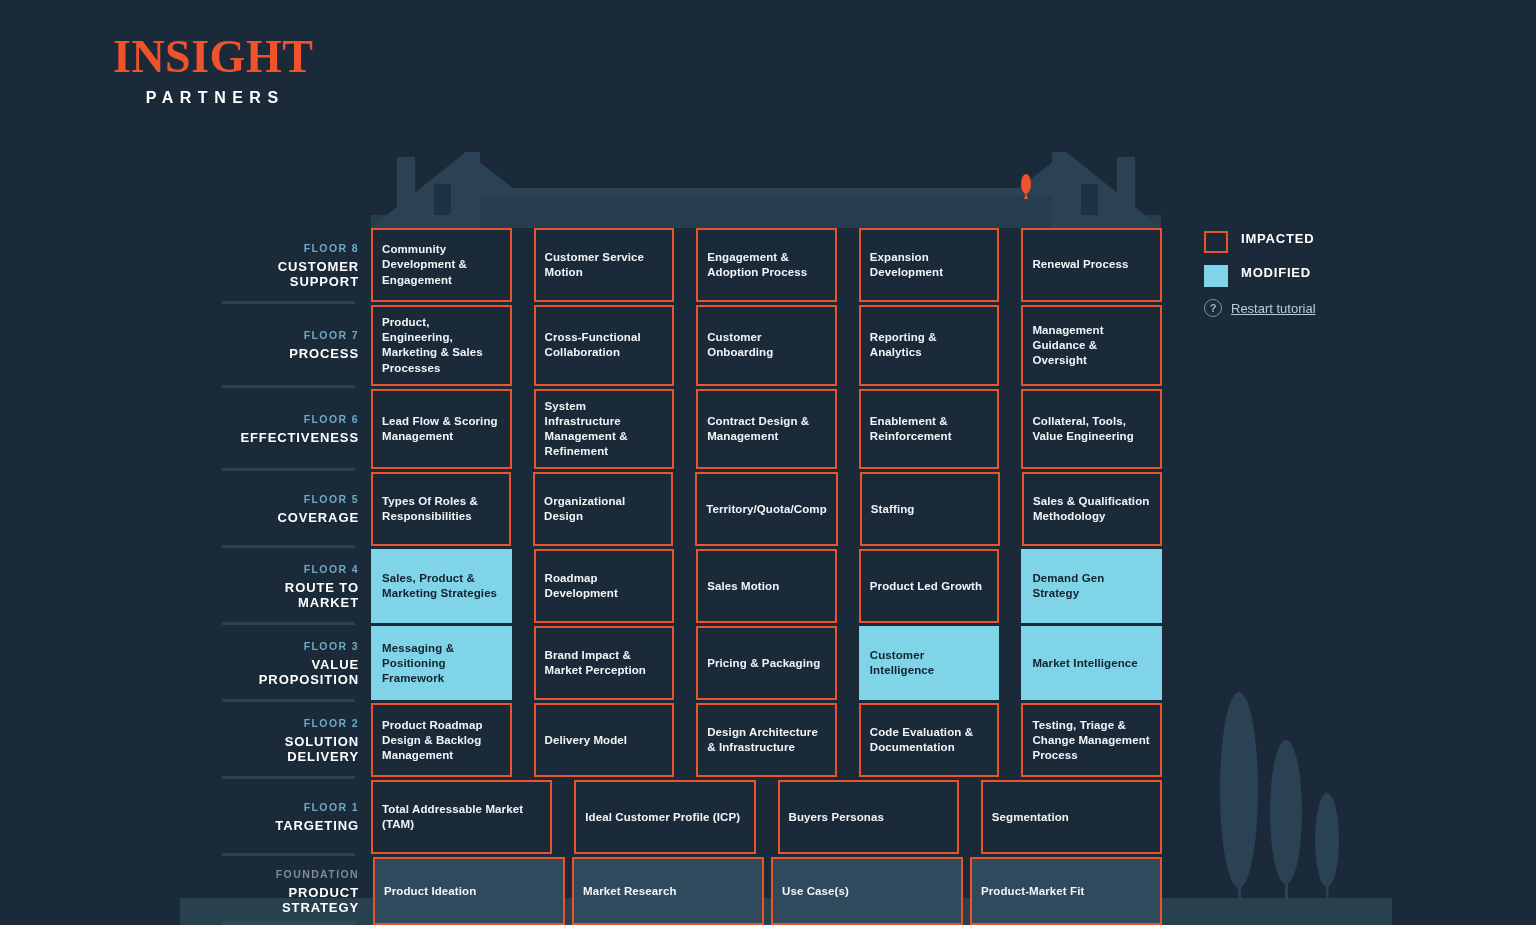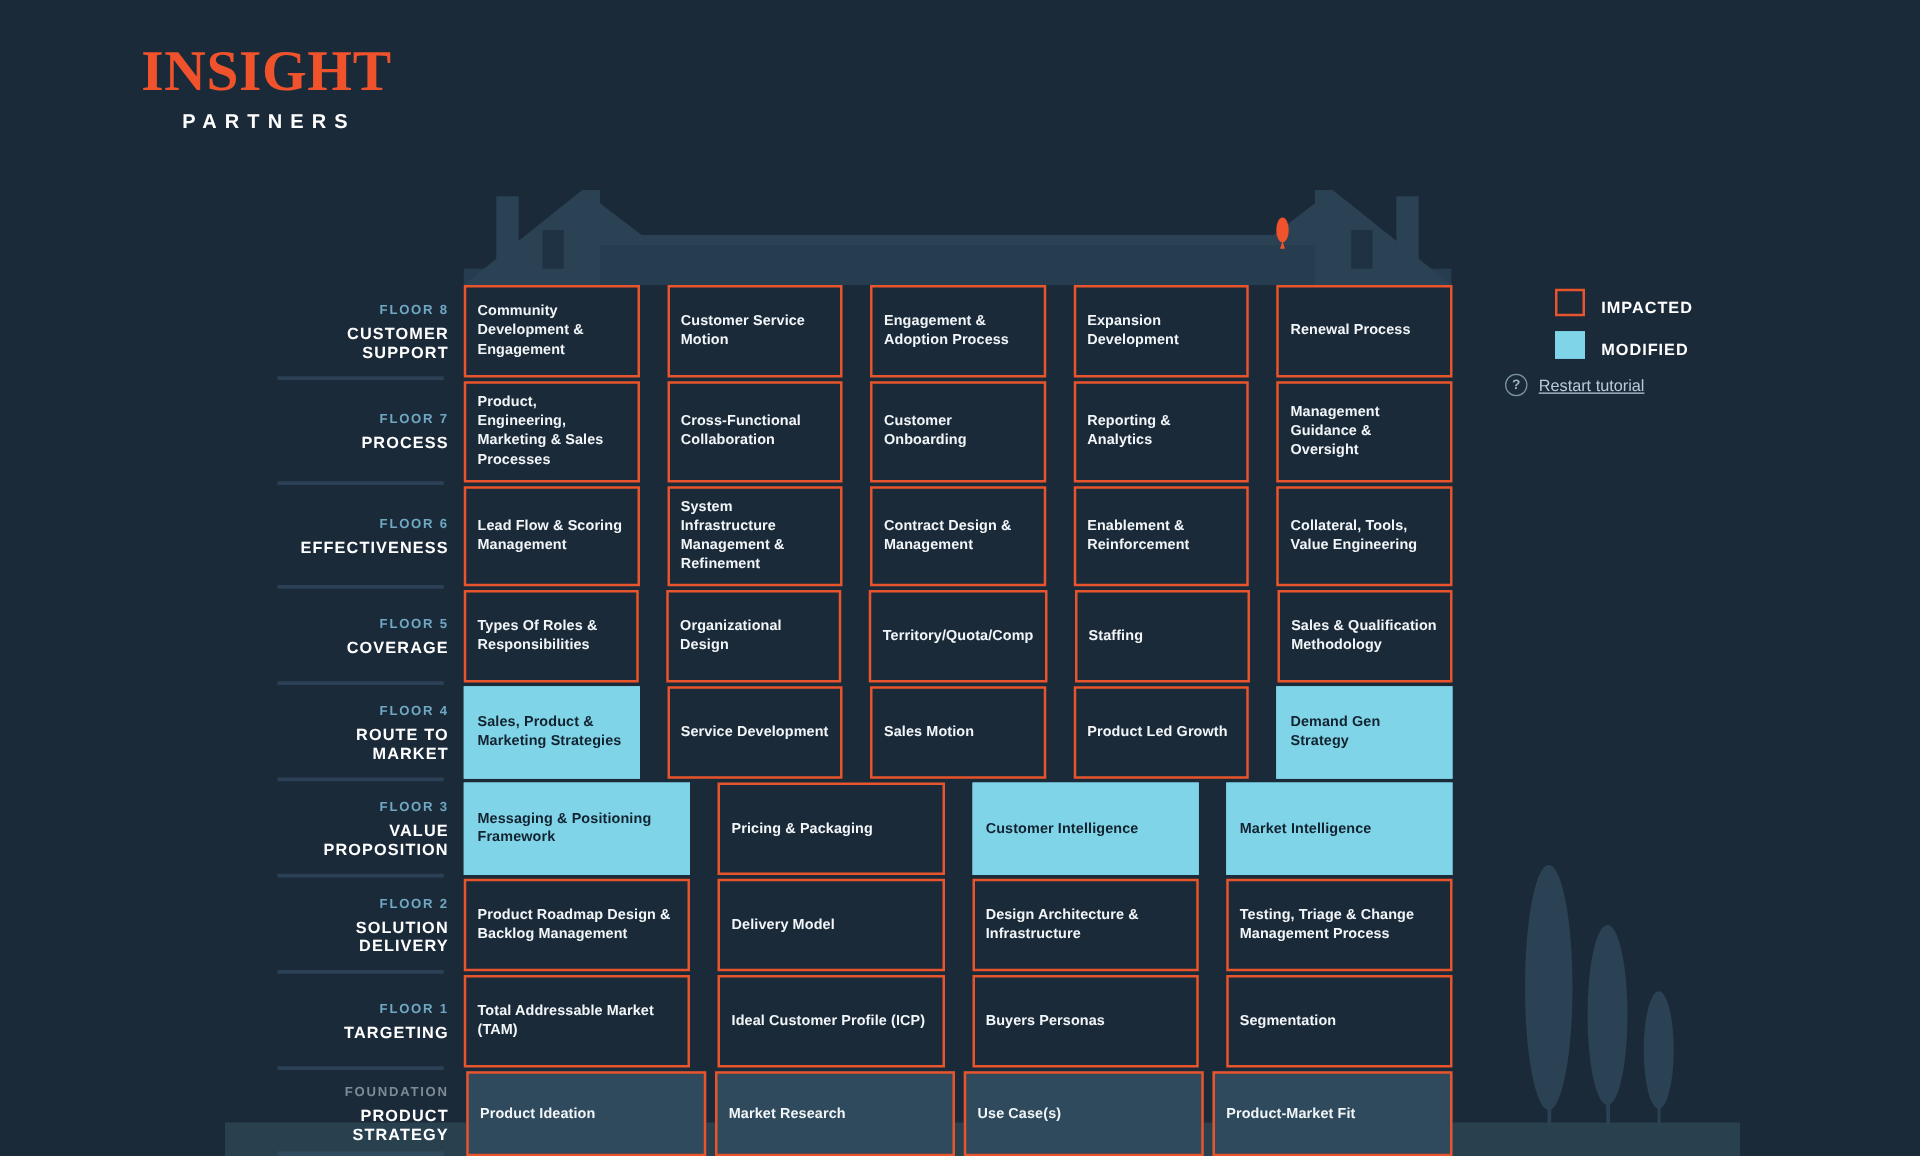--- a/index.html
+++ b/index.html
@@ -108,21 +108,21 @@
     min-height: 68px;
   }
 
   .row-8 .card, .row-7 .card, .row-6 .card, .row-5 .card,
   .row-4 .card, .row-3 .card, .row-2 .card, .row-1 .card { min-height: 74px; }
 
   .foundation-row .cards { gap: 7px; padding-left: 2px; }
 
   
   #legend { position: absolute; left: 1204px; top: 231px; width: 220px; }
-  .legend-item { display: flex; align-items: flex-end; margin-bottom: 12px; margin-left: 40px; }
+  .legend-item { display: flex; align-items: flex-start; margin-bottom: 12px; }
   .legend-swatch { width: 24px; height: 22px; flex: 0 0 24px; }
   .legend-swatch.impacted { border: 2.5px solid #e8542b; background: #1b2a39; }
   .legend-swatch.modified { border: 2px solid #7fd4e8; background: #7fd4e8; }
   .legend-text {
     margin-left: 13px;
     font-size: 13px;
     font-weight: 700;
     letter-spacing: 0.8px;
     color: #ffffff;
   }
@@ -292,21 +292,21 @@
         <div class="floor-label">
           <div class="floor-num">FLOOR 4</div>
           <div class="floor-name">ROUTE TO MARKET</div>
           <div class="rule"></div>
         </div>
         <div class="cards">
           <div class="card modified">
             <span>Sales, Product &amp; Marketing Strategies</span>
           </div>
           <div class="card impacted">
-            <span>Service Development</span>
+            <span>Roadmap Development</span>
           </div>
           <div class="card impacted">
             <span>Sales Motion</span>
           </div>
           <div class="card impacted">
             <span>Product Led Growth</span>
           </div>
           <div class="card modified">
             <span>Demand Gen Strategy</span>
           </div>
@@ -316,20 +316,23 @@
         <div class="floor-label">
           <div class="floor-num">FLOOR 3</div>
           <div class="floor-name">VALUE PROPOSITION</div>
           <div class="rule"></div>
         </div>
         <div class="cards">
           <div class="card modified">
             <span>Messaging &amp; Positioning Framework</span>
           </div>
           <div class="card impacted">
+            <span>Brand Impact &amp; Market Perception</span>
+          </div>
+          <div class="card impacted">
             <span>Pricing &amp; Packaging</span>
           </div>
           <div class="card modified">
             <span>Customer Intelligence</span>
           </div>
           <div class="card modified">
             <span>Market Intelligence</span>
           </div>
         </div>
       </div>
@@ -341,20 +344,23 @@
         </div>
         <div class="cards">
           <div class="card impacted">
             <span>Product Roadmap Design &amp; Backlog Management</span>
           </div>
           <div class="card impacted">
             <span>Delivery Model</span>
           </div>
           <div class="card impacted">
             <span>Design Architecture &amp; Infrastructure</span>
+          </div>
+          <div class="card impacted">
+            <span>Code Evaluation &amp; Documentation</span>
           </div>
           <div class="card impacted">
             <span>Testing, Triage &amp; Change Management Process</span>
           </div>
         </div>
       </div>
       <div class="floor-row row-1">
         <div class="floor-label">
           <div class="floor-num">FLOOR 1</div>
           <div class="floor-name">TARGETING</div>

